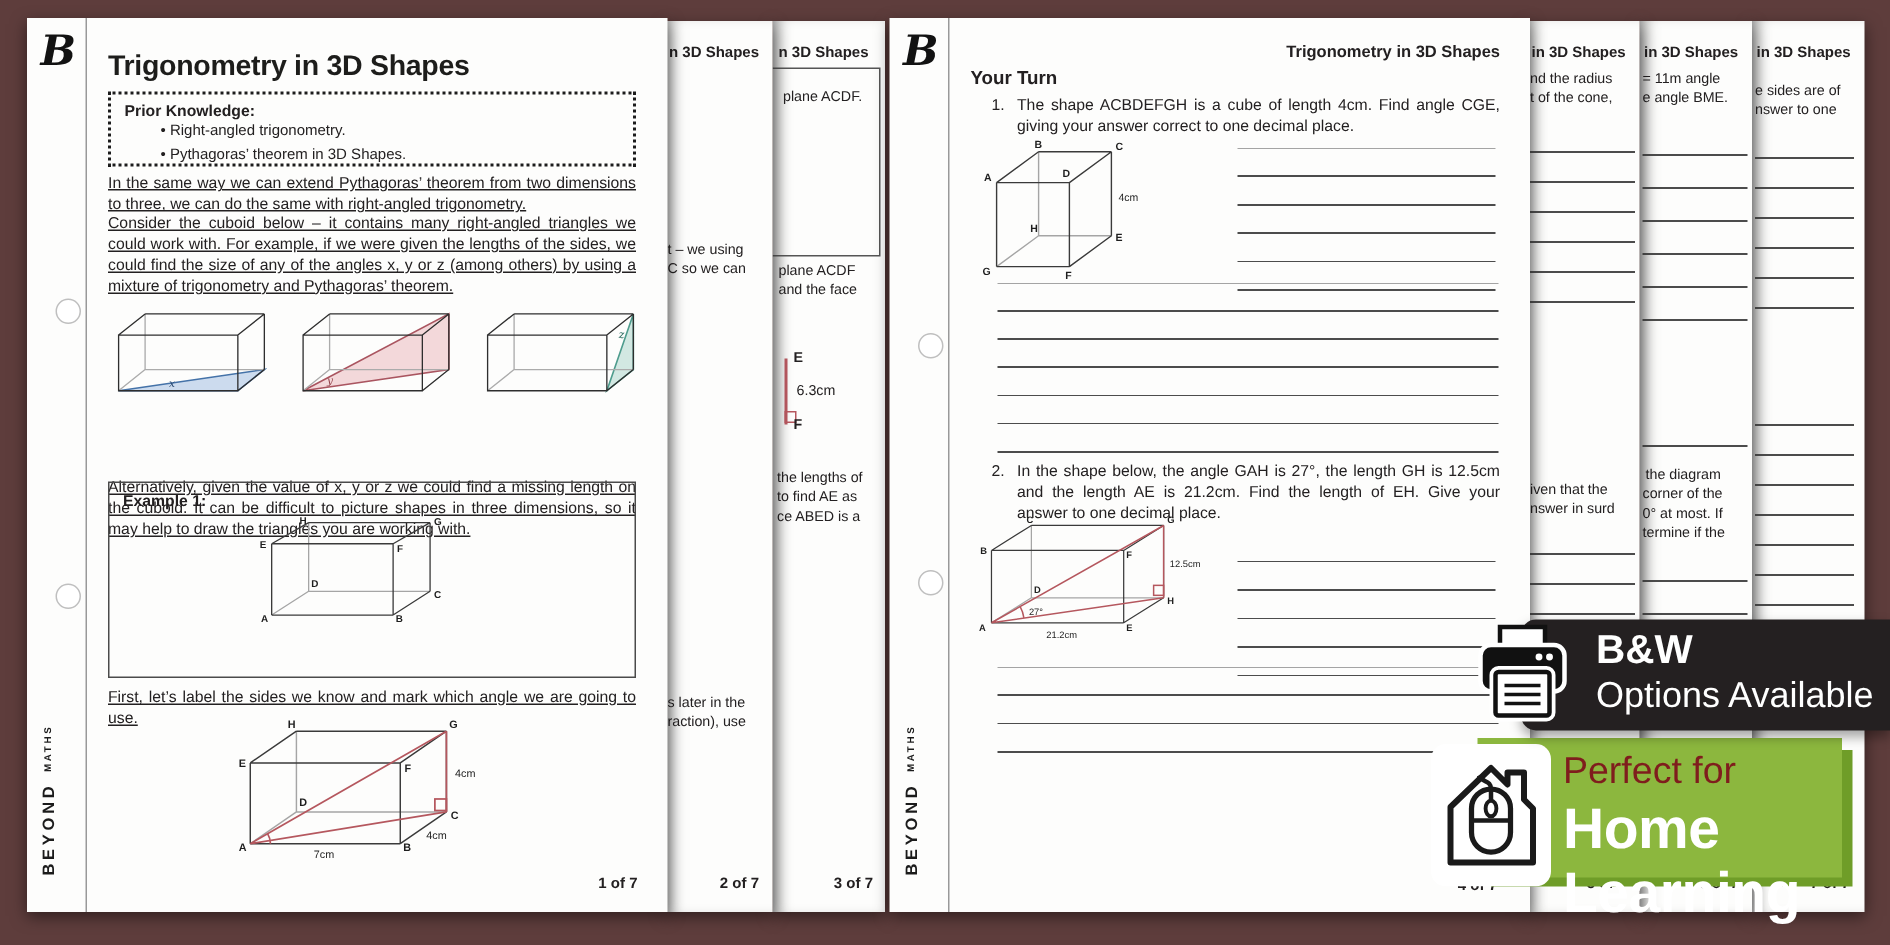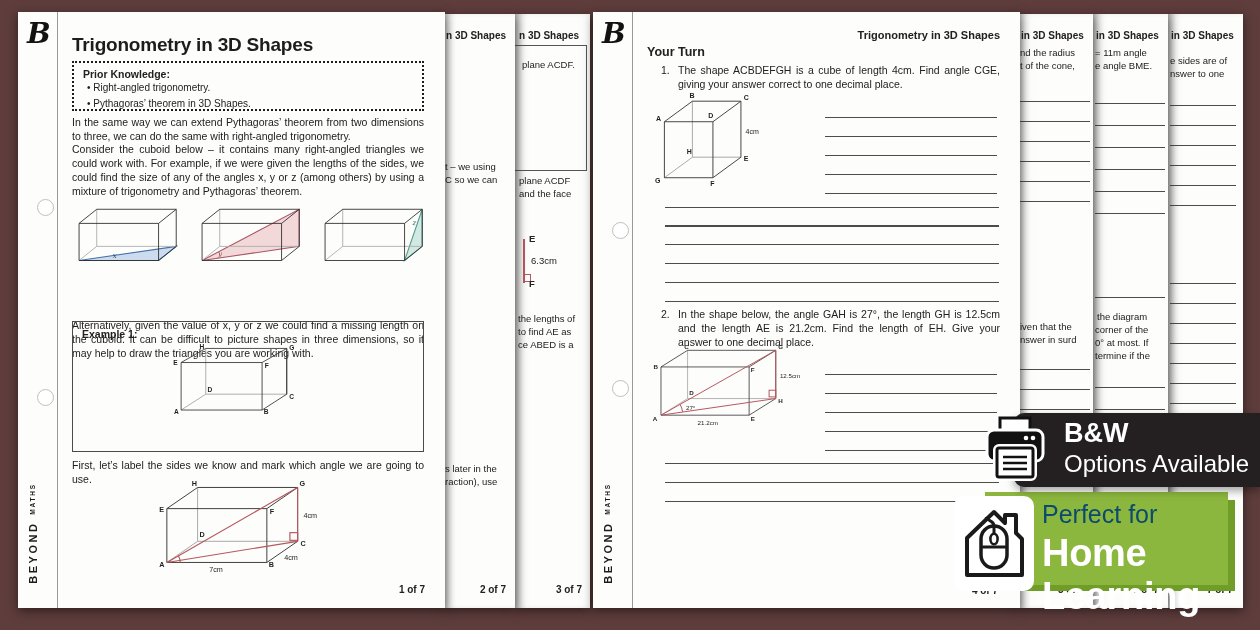--- a/index.html
+++ b/index.html
@@ -10,45 +10,45 @@
          box-shadow:inset 9px 0 10px -6px rgba(0,0,0,.42), 0 3px 10px rgba(0,0,0,.5);}
   .mline{position:absolute;top:0;bottom:0;width:1px;background:#999;}
   .hole{position:absolute;width:15px;height:15px;border:1.5px solid #bfbfbf;border-radius:50%;background:#fff;}
   .logo{position:absolute;font-family:"DejaVu Serif",serif;font-weight:bold;font-style:italic;
         font-size:28px;color:#121212;line-height:1;}
   .vbrand{position:absolute;writing-mode:vertical-rl;transform:rotate(180deg);white-space:nowrap;color:#1b1b1b;}
   .vbrand .b1{font-weight:bold;font-size:11px;letter-spacing:2.5px;}
   .vbrand .b2{font-weight:bold;font-size:6.5px;letter-spacing:1.8px;margin-inline-start:7px;}
   .t{position:absolute;}
   .title{font-size:19px;font-weight:bold;color:#1d1d1b;letter-spacing:-.2px;}
-  .body{font-size:10.5px;line-height:1.33;text-align:justify;}
+  .body{font-size:10.5px;line-height:1.33;text-align:justify;text-decoration:underline;}
   .priorbox{position:absolute;border:2px dotted #1c1c1c;box-sizing:border-box;padding:5px 9px 6px;}
   .priorhead{font-size:10.5px;font-weight:bold;}
-  .bullet{font-size:10px;line-height:1.55;margin-left:4px;}
+  .bullet{font-size:10px;line-height:1.55;margin-left:24px;}
   .bullet::before{content:"•  ";}
   .exbox{position:absolute;border:1.5px solid #4b4b4b;box-sizing:border-box;padding:6px 9px;}
   .exhead{font-size:10.5px;font-weight:bold;margin-bottom:3px;}
   .frag{position:absolute;font-size:9.5px;white-space:nowrap;color:#232021;}
   .fhead{font-size:10px;font-weight:bold;white-space:nowrap;position:absolute;}
   .pnum{position:absolute;font-size:10px;font-weight:bold;}
   .lines{position:absolute;background-image:repeating-linear-gradient(to bottom,
          transparent 0, transparent calc(var(--s) - 1.2px), var(--c,#4c4c4c) calc(var(--s) - 1.2px), var(--c,#4c4c4c) var(--s));}
   .qrow{position:absolute;display:flex;font-size:10.5px;line-height:1.33;}
   .qrow .qn{flex:0 0 17px;}
   .qrow .qt{text-align:justify;}
   .vl{font:bold 7.5px "Liberation Sans",sans-serif;fill:#1e1e1e;}
   .vm{font:7.5px "Liberation Sans",sans-serif;fill:#1e1e1e;}
   .vi{font:italic 8px "DejaVu Serif",serif;}
   .bw{position:absolute;left:1014px;top:413px;width:246px;height:74px;background:#242021;
       border-radius:10px 0 0 10px;z-index:20;box-shadow:0 4px 8px rgba(0,0,0,.35);}
   .bw .l1{position:absolute;left:50px;top:5px;font-size:27px;font-weight:bold;color:#fff;}
   .bw .l2{position:absolute;left:50px;top:37px;font-size:24px;color:#fff;}
   .green{position:absolute;left:985px;top:492px;width:243px;height:93px;background:#8cb73e;
          z-index:19;box-shadow:8px 7px 0 -1px #6f9d28;}
-  .green .l1{position:absolute;left:57px;top:8px;font-size:25px;color:#0c4a6e;}
+  .green .l1{position:absolute;left:57px;top:8px;font-size:25px;color:#7f1d1d;}
   .green .l2{position:absolute;left:57px;top:40px;font-size:38px;font-weight:bold;color:#fff;letter-spacing:-.3px;}
   .icn{position:absolute;}
   .redline{position:absolute;background:#b5575e;}
 </style>
 </head>
 <body>
 
 <div class="canvas">
 
   <div class="strip" style="left:515px;top:14px;width:75px;height:594px;z-index:4;">

